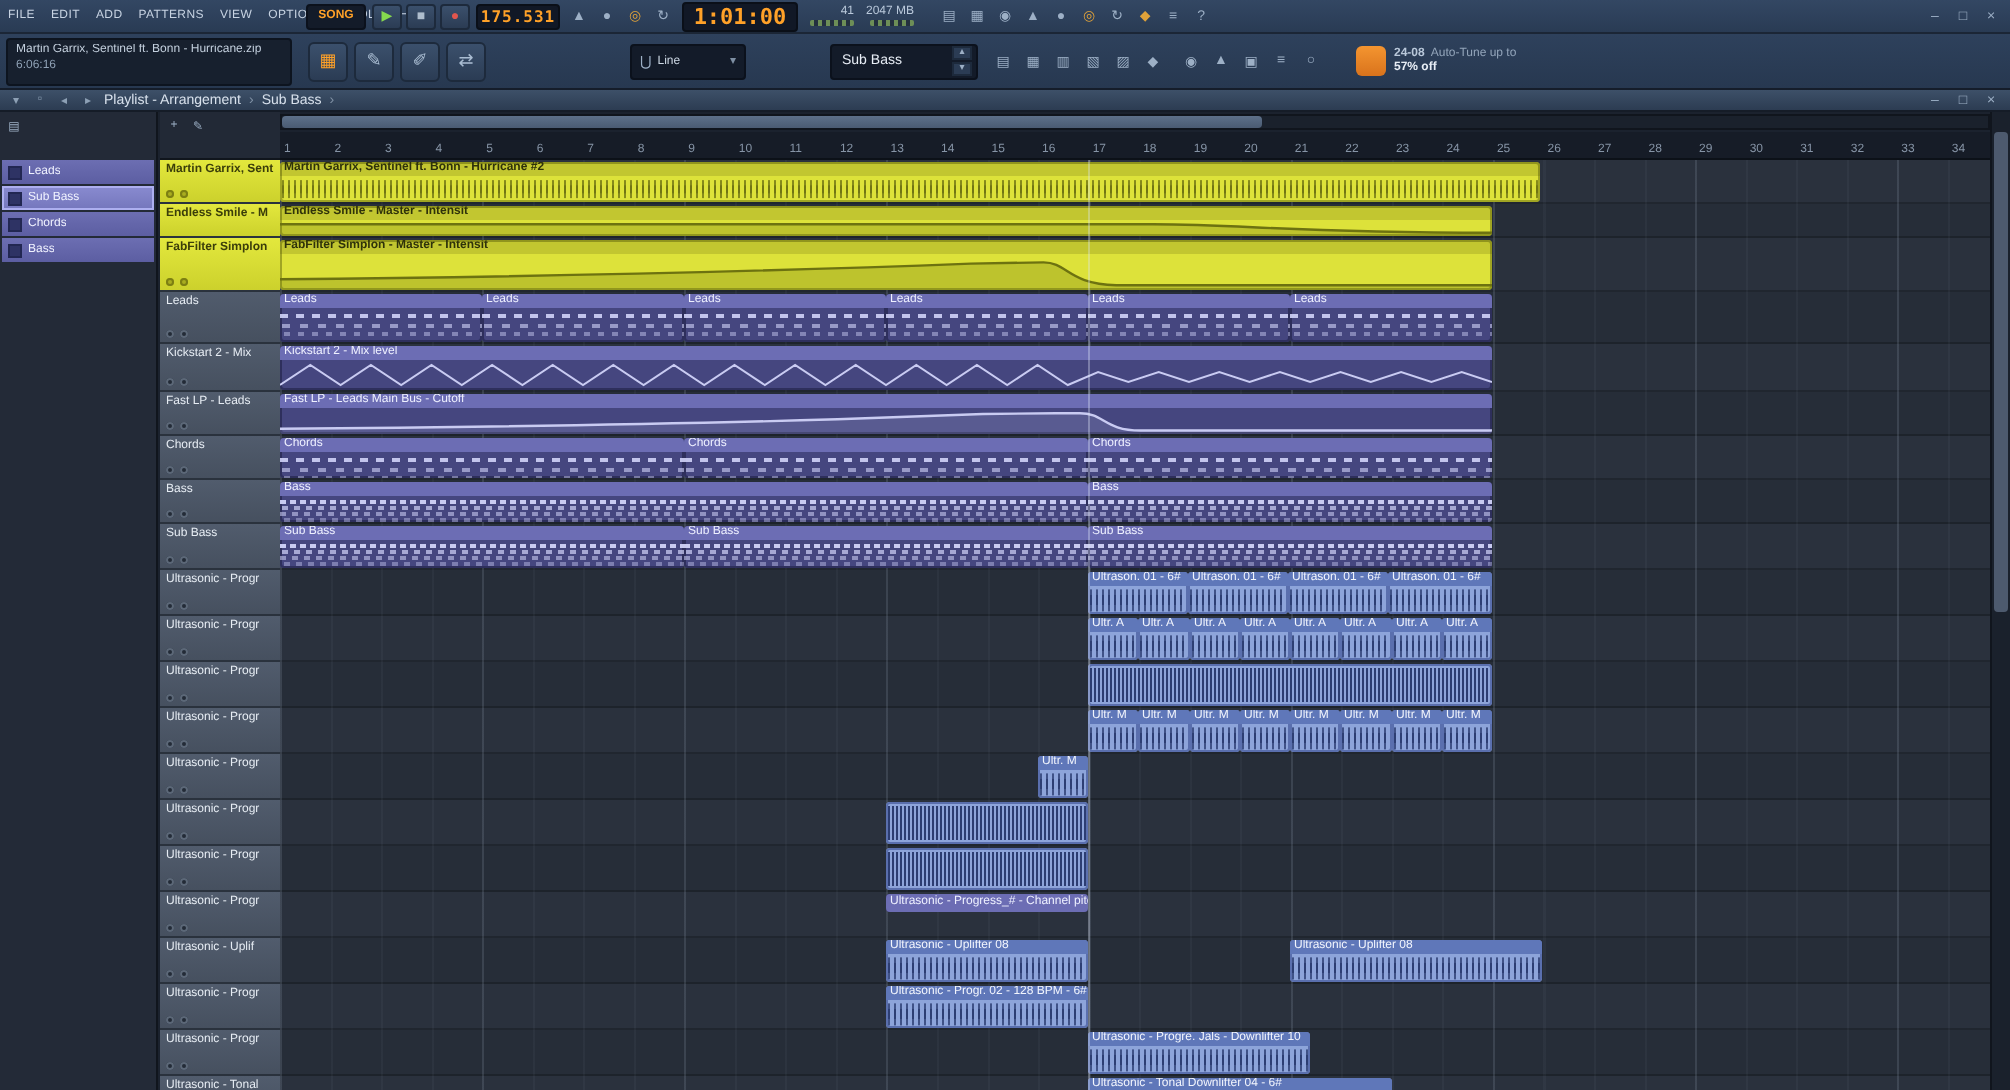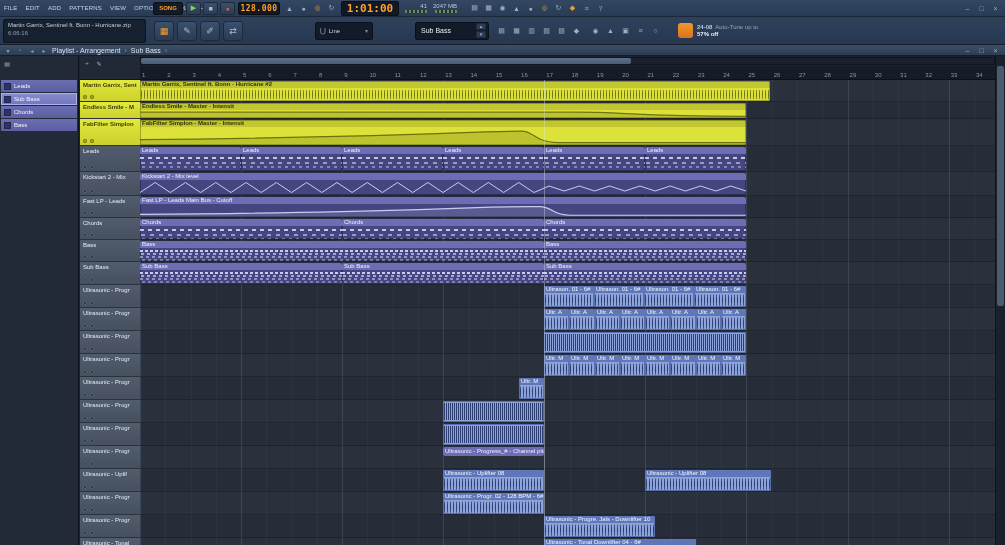--- a/index.html
+++ b/index.html
@@ -163,21 +163,21 @@
       </div>
     <div class="mode-lcd">
         <span>SONG</span>
       </div>
     <div class="tbtn-group">
         <span class="tbtn" style="color: rgb(134, 217, 78);">▶</span>
         <span class="tbtn" style="color: rgb(174, 189, 205);">■</span>
         <span class="tbtn" style="color: rgb(224, 86, 78);">●</span>
       </div>
     <div class="lcd tempo-lcd">
-        <span>128.000</span>
+        <span>175.531</span>
       </div>
     <div class="icon-row">
         <span class="icon">▲</span>
         <span class="icon">●</span>
         <span class="icon" style="color: rgb(224, 162, 58);">◎</span>
         <span class="icon">↻</span>
       </div>
     <div class="lcd clock-lcd">
         <span>1:01:00</span>
       </div>

